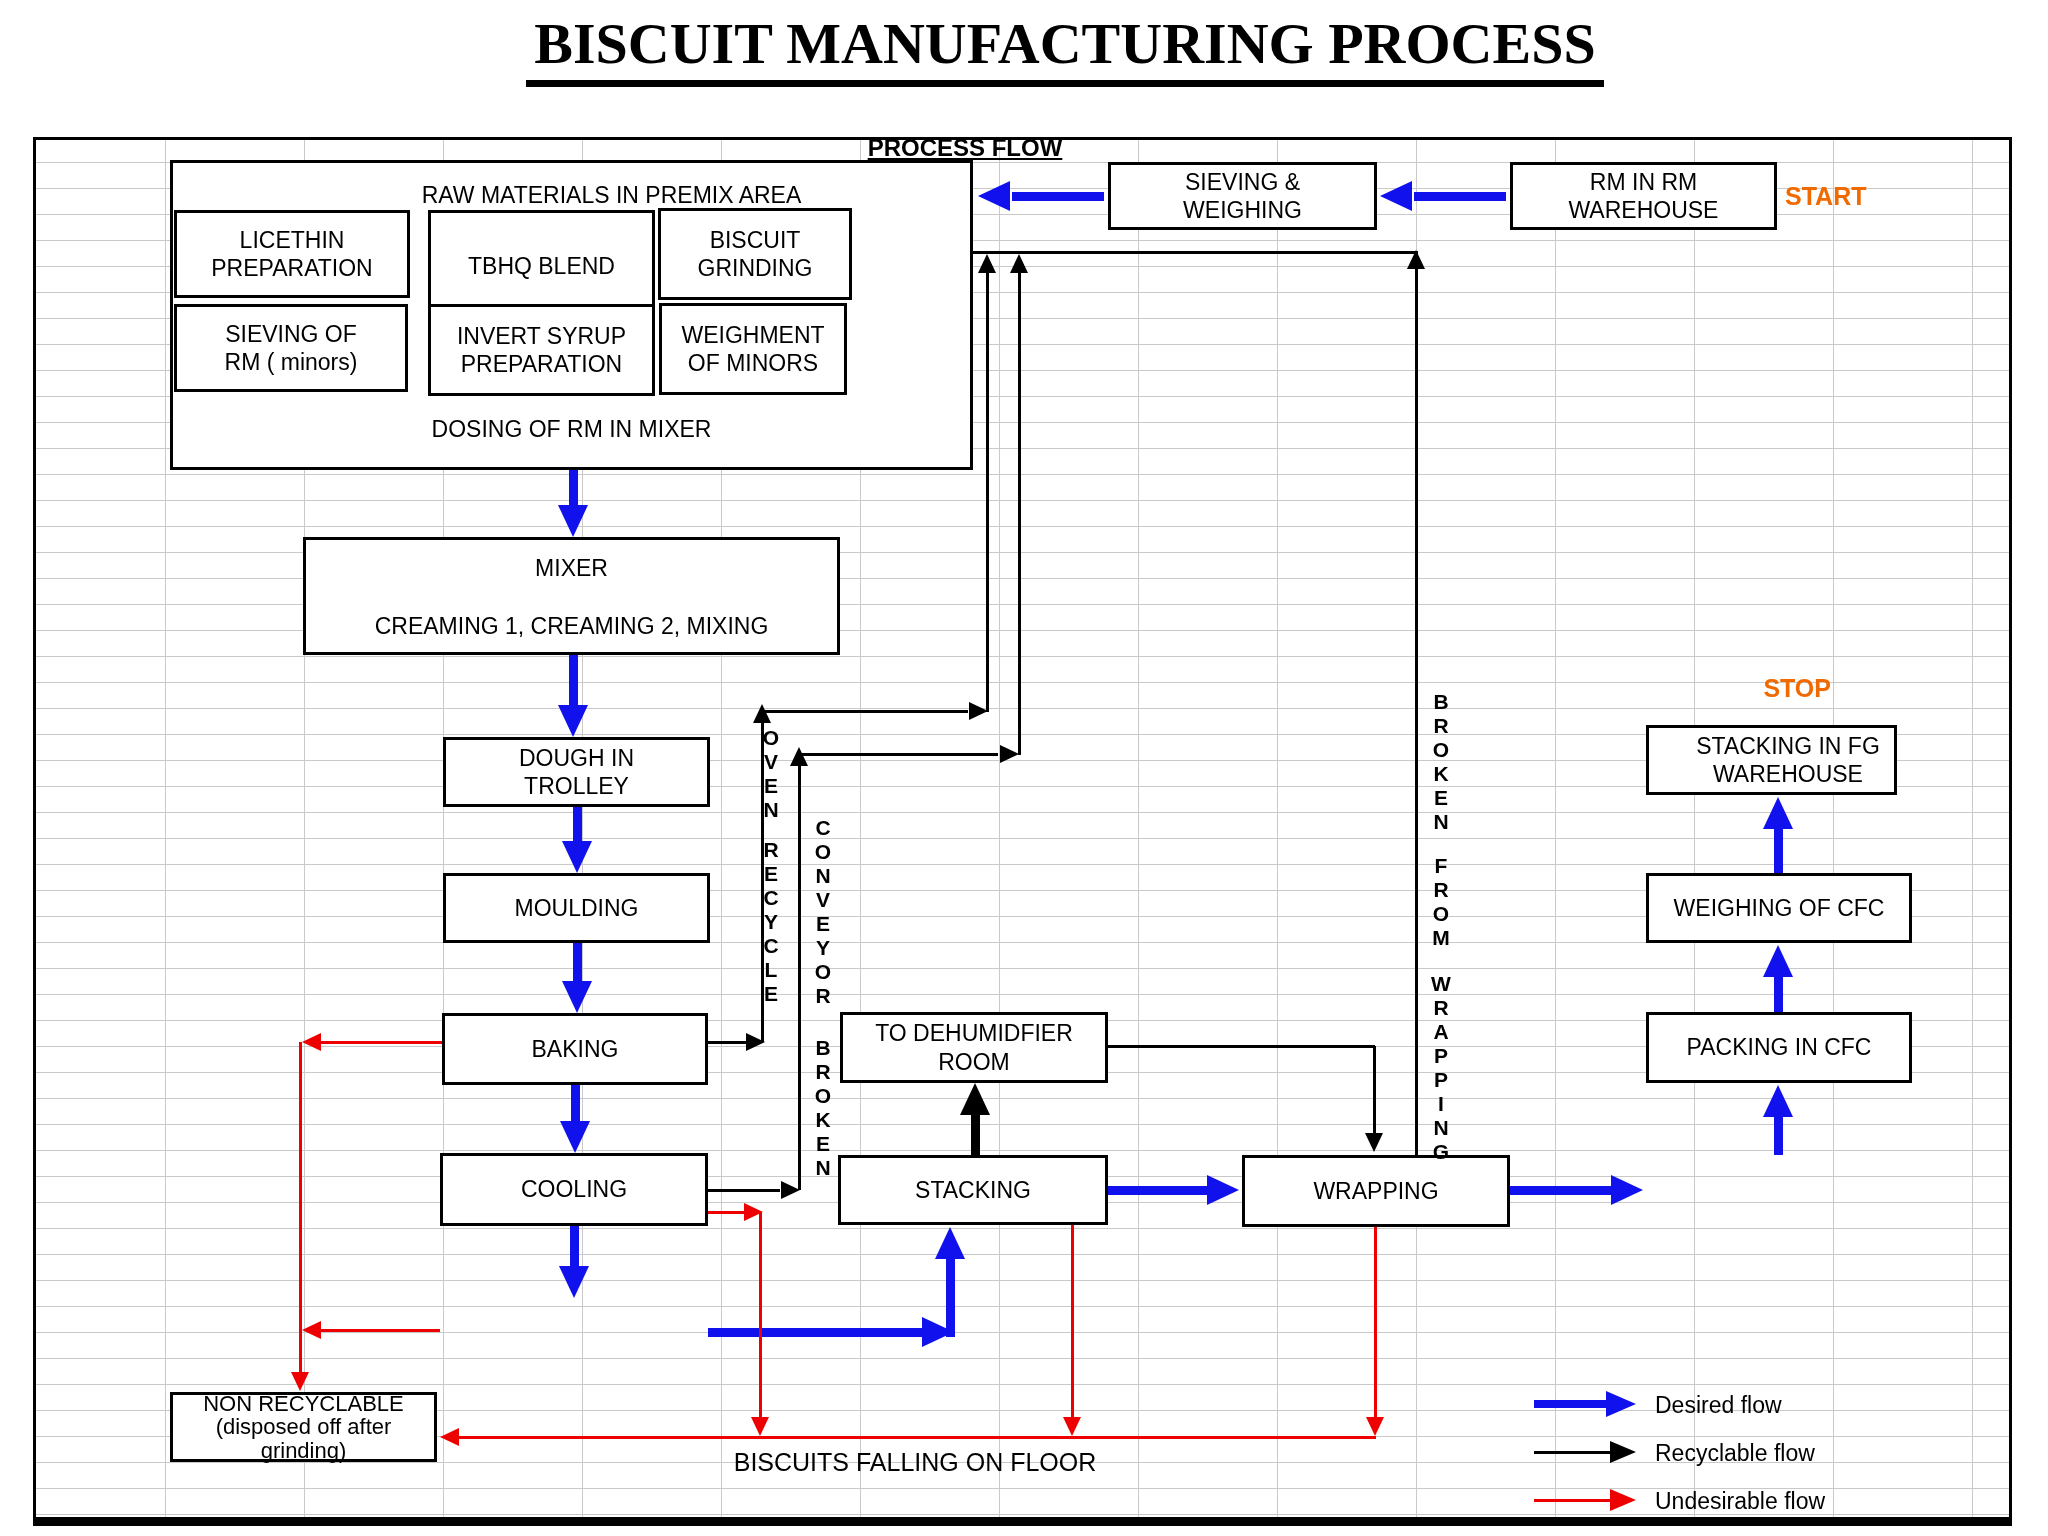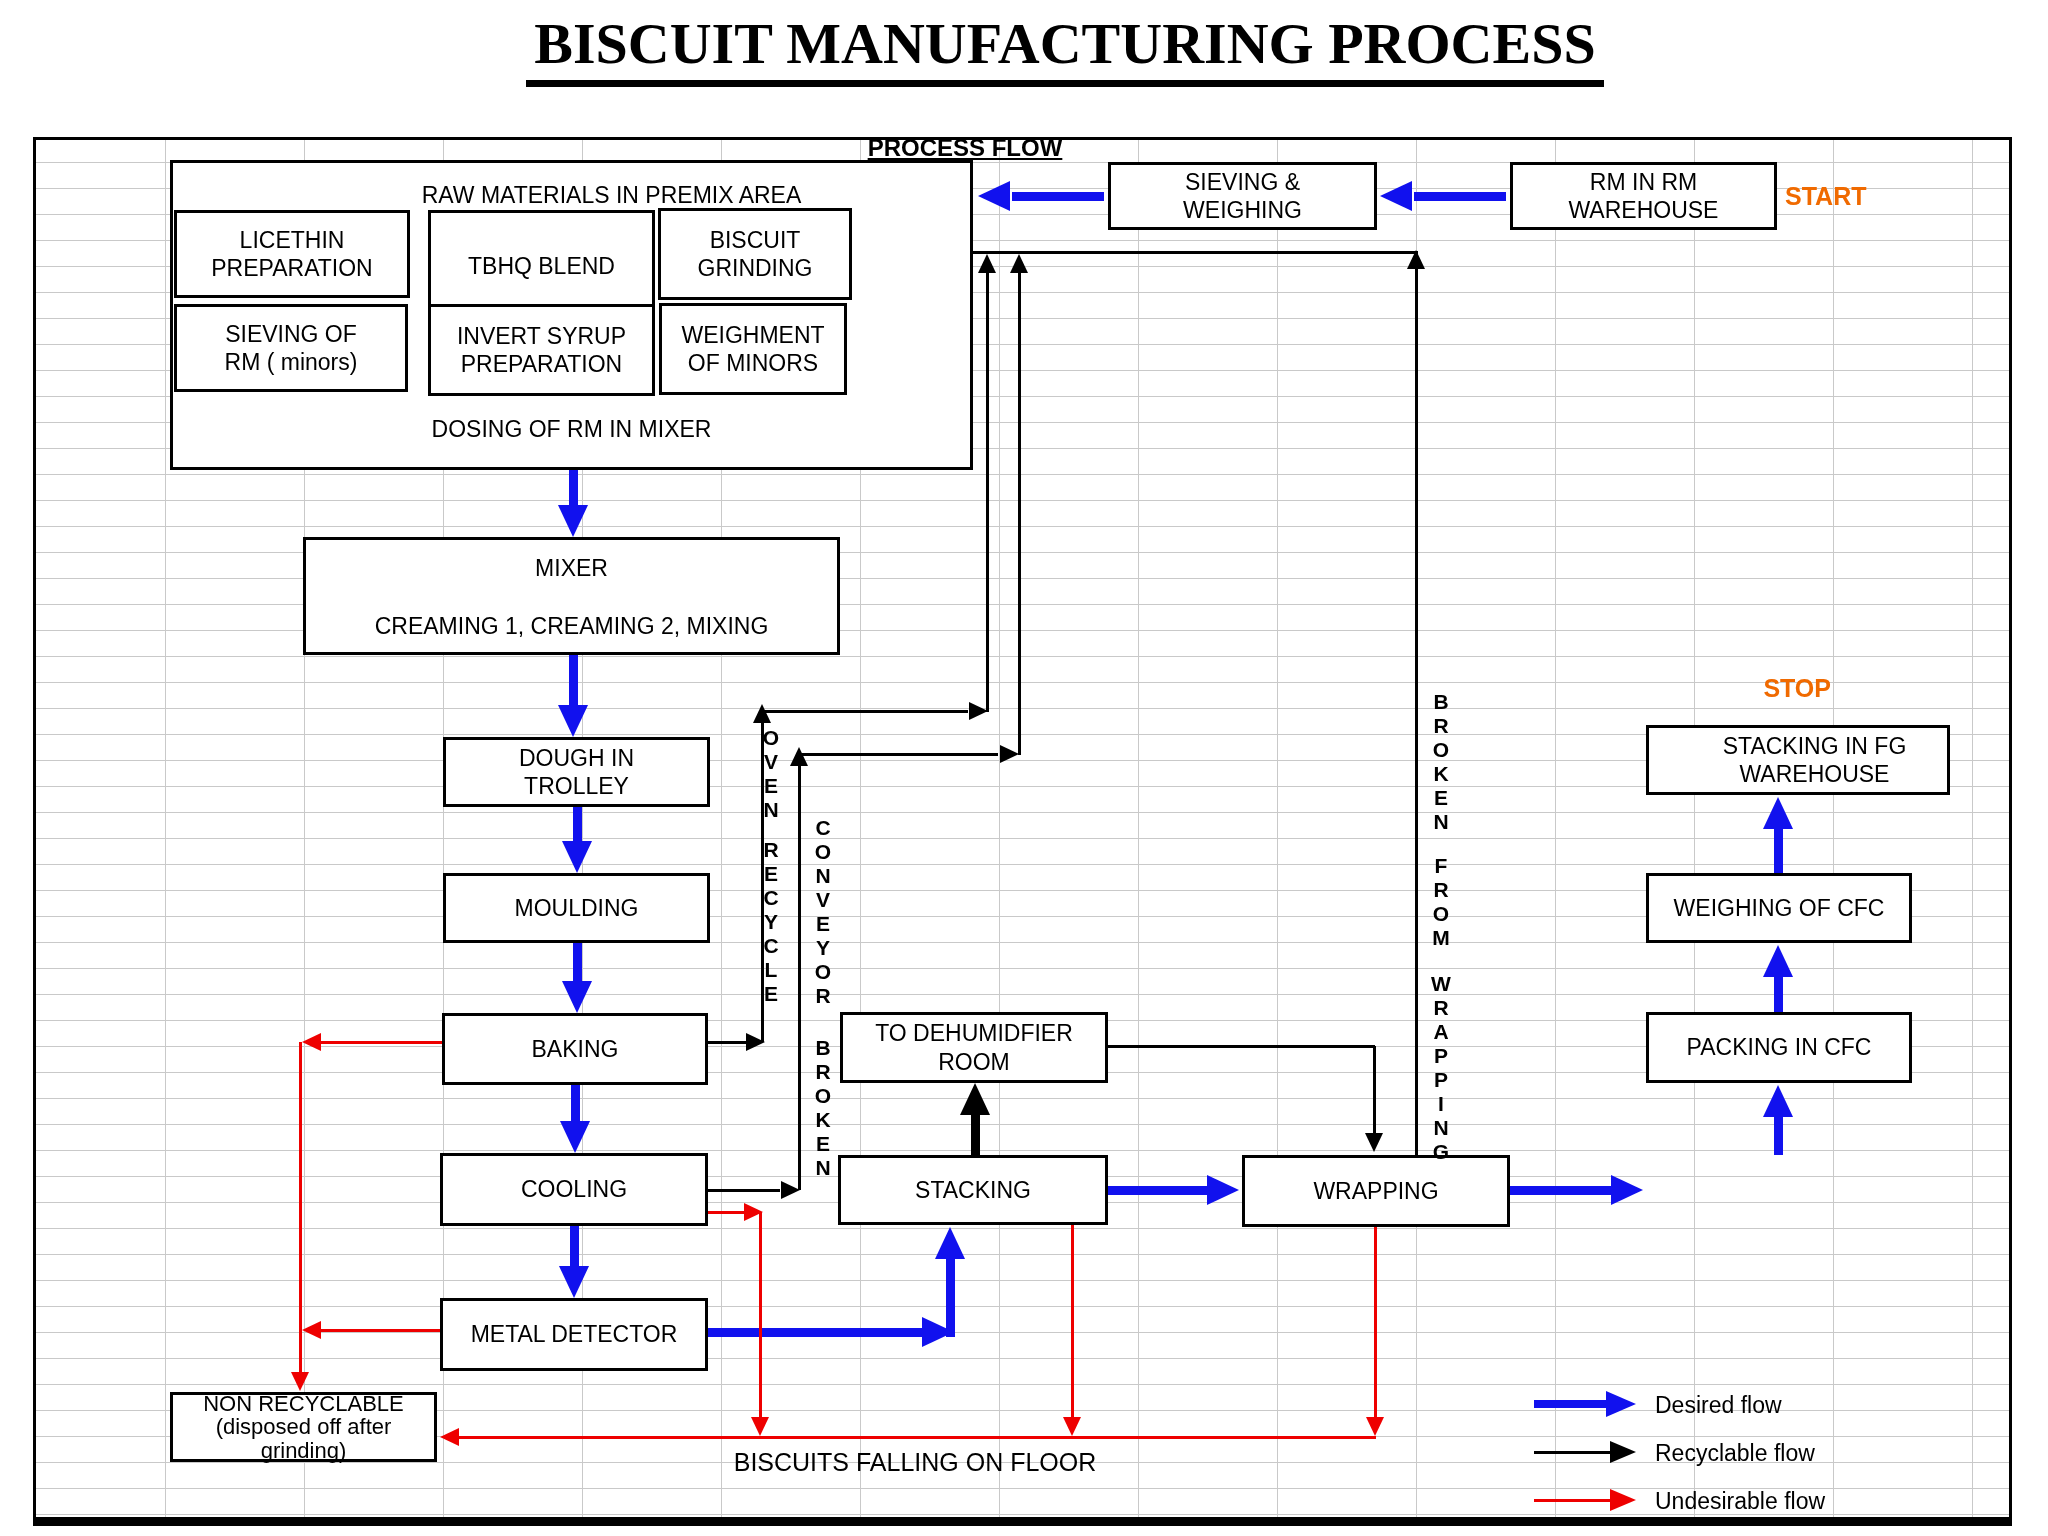--- a/index.html
+++ b/index.html
@@ -58,32 +58,31 @@
 
   <div class="box" style="left:303px;top:537px;width:537px;height:118px;justify-content:space-between;padding:14px 0 12px;">
     <div>MIXER</div>
     <div>CREAMING 1, CREAMING 2, MIXING</div>
   </div>
   <div class="box" style="left:443px;top:737px;width:267px;height:70px;">DOUGH IN
 TROLLEY</div>
   <div class="box" style="left:443px;top:873px;width:267px;height:70px;">MOULDING</div>
   <div class="box" style="left:442px;top:1013px;width:266px;height:72px;">BAKING</div>
   <div class="box" style="left:440px;top:1153px;width:268px;height:73px;">COOLING</div>
-  <div class="box" style="left:440px;top:1298px;width:268px;height:73px;">METAL DETECTOR</div>
   <div class="box" style="left:170px;top:1392px;width:267px;height:70px;font-size:22px;line-height:1.05;">NON RECYCLABLE
 (disposed off after
 grinding)</div>
 
   <div class="box" style="left:840px;top:1012px;width:268px;height:71px;">TO DEHUMIDFIER
 ROOM</div>
   <div class="box" style="left:838px;top:1155px;width:270px;height:70px;">STACKING</div>
   <div class="box" style="left:1242px;top:1155px;width:268px;height:72px;">WRAPPING</div>
   <div class="box" style="left:1646px;top:1012px;width:266px;height:71px;">PACKING IN CFC</div>
   <div class="box" style="left:1646px;top:873px;width:266px;height:70px;">WEIGHING OF CFC</div>
-  <div class="box" style="left:1646px;top:725px;width:304px;height:70px;padding-left:33px;">STACKING IN FG
+  <div class="box" style="left:1646px;top:725px;width:251px;height:70px;padding-left:33px;">STACKING IN FG
 WAREHOUSE</div>
 
   <div class="vword" style="left:753px;top:726px;">O
 V
 E
 N</div>
   <div class="vword" style="left:753px;top:838px;">R
 E
 C
 Y

